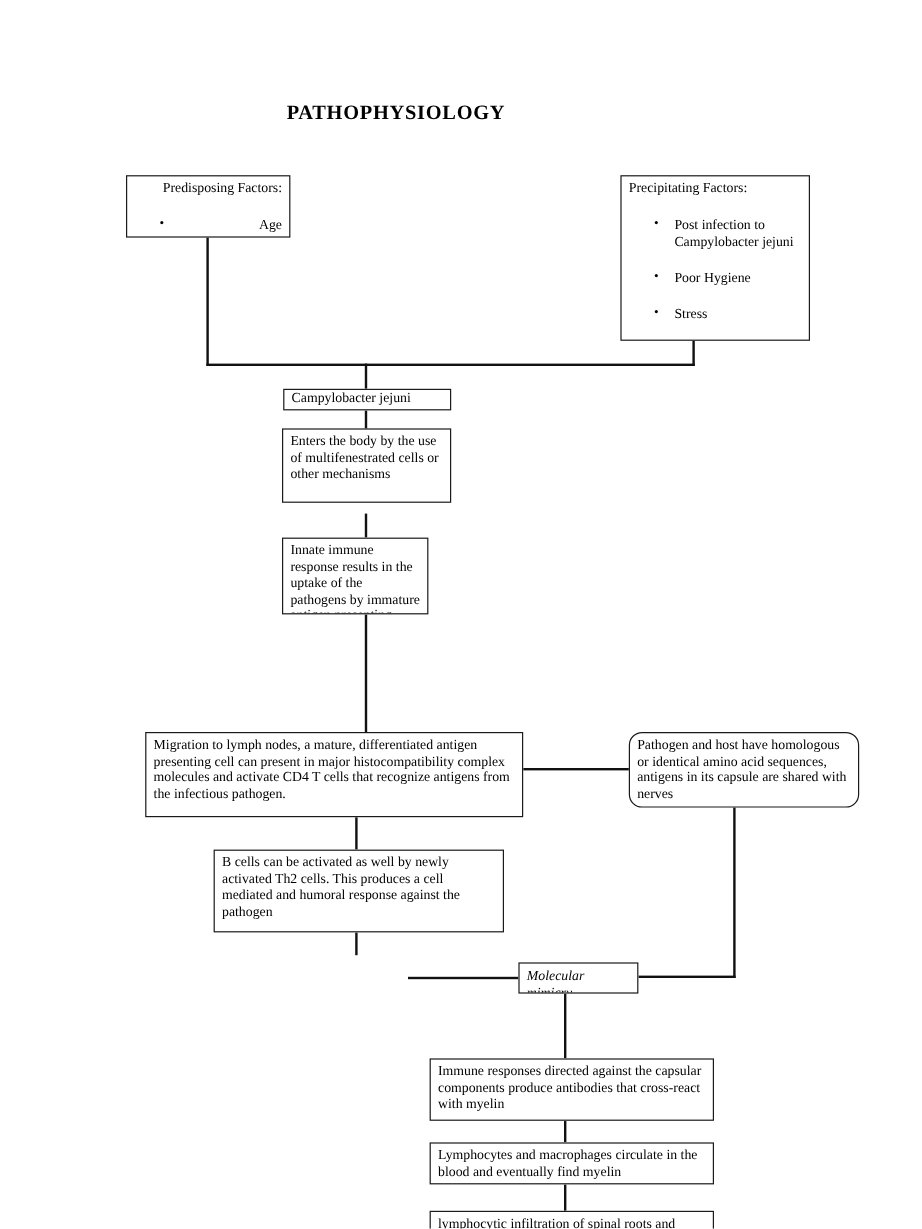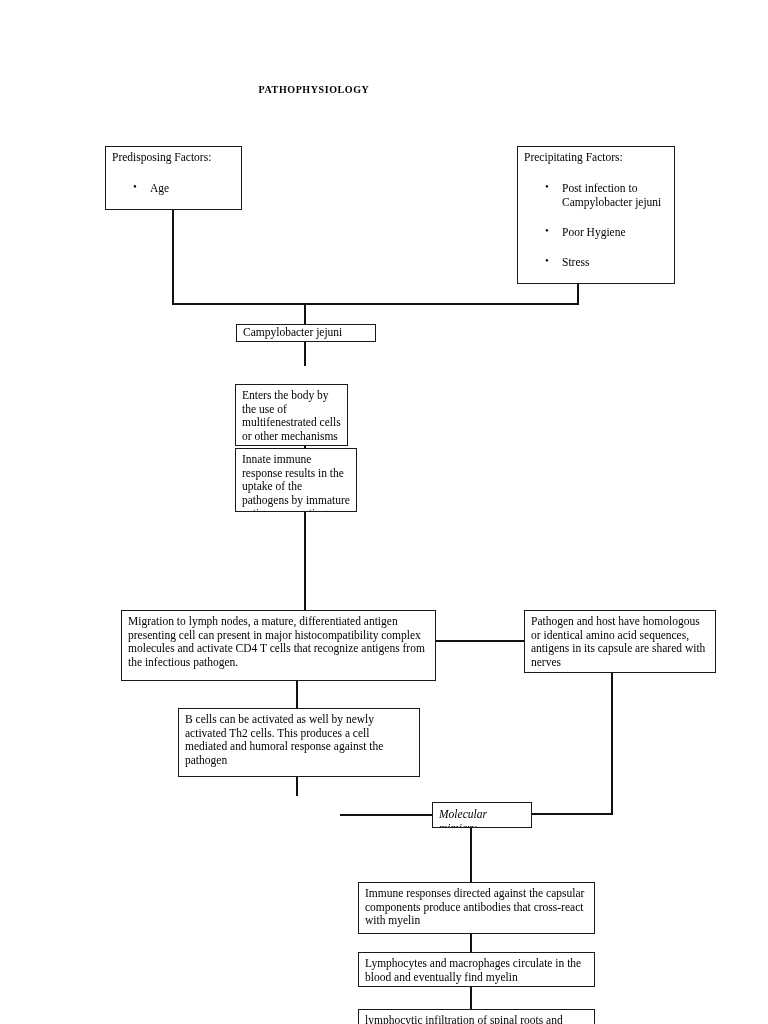--- a/index.html
+++ b/index.html
@@ -13,26 +13,26 @@
   }
   #page {
     position: relative;
     width: 768px;
     height: 1024px;
     overflow: hidden;
     background: #ffffff;
   }
   .title {
     position: absolute;
-    left: 0;
+    left: 16px;
     top: 84px;
     width: 628px;
     text-align: center;
     font-weight: bold;
-    font-size: 10px;
+    font-size: 17px;
     letter-spacing: 0.6px;
   }
   .box {
     position: absolute;
     box-sizing: border-box;
     border: 1.3px solid #1a1a1a;
     background: #ffffff;
     font-size: 11.5px;
     line-height: 1.18;
     padding: 4px 6px 3px 6px;
@@ -104,21 +104,21 @@
   <div class="conn vline" style="left:611px; top:673px; height:142px;"></div>
 
   <div class="conn hline" style="left:532px; top:813px; width:81px;"></div>
 
   <div class="conn vline" style="left:470px; top:828px; height:54px;"></div>
 
   <div class="conn vline" style="left:470px; top:934px; height:18px;"></div>
 
   <div class="conn vline" style="left:470px; top:987px; height:22px;"></div>
 
-  <div class="box" style="left:105px; top:146px; width:137px; height:64px;">
+  <div class="box" style="left:105px; top:146px; width:137px; height:52px;text-align:right;">
     <span class="hdr">Predisposing Factors:</span>
     <ul>
       <li>Age</li>
       <li>Sex</li>
     </ul>
   </div>
 
   <div class="box" style="left:517px; top:146px; width:158px; height:138px;">
     <span class="hdr">Precipitating Factors:</span>
     <ul>
@@ -127,33 +127,33 @@
       <li>Stress</li>
       <li>Diet</li>
       <li>Lifestyle</li>
     </ul>
   </div>
 
   <div class="box" style="left:236px; top:324px; width:140px; height:18px; padding:1px 6px 0 6px;">
     <p>Campylobacter jejuni</p>
   </div>
 
-  <div class="box" style="left:235px; top:384px; width:113px; height:62px;">
+  <div class="box" style="left:235px; top:357px; width:141px; height:62px;">
     <p>Enters the body by the use of multifenestrated cells or other mechanisms</p>
   </div>
 
   <div class="box" style="left:235px; top:448px; width:122px; height:64px;">
     <p>Innate immune response results in the uptake of the pathogens by immature antigen presenting cells</p>
   </div>
 
   <div class="box" style="left:121px; top:610px; width:315px; height:71px;">
     <p>Migration to lymph nodes, a mature, differentiated antigen presenting cell can present in major histocompatibility complex molecules and activate CD4 T cells that recognize antigens from the infectious pathogen.</p>
   </div>
 
-  <div class="box" style="left:524px; top:610px; width:192px; height:63px;">
+  <div class="box" style="left:524px; top:610px; width:192px; height:63px;border-radius:11px;">
     <p>Pathogen and host have homologous or identical amino acid sequences, antigens in its capsule are shared with nerves</p>
   </div>
 
   <div class="box" style="left:178px; top:708px; width:242px; height:69px;">
     <p>B cells can be activated as well by newly activated Th2 cells. This produces a cell mediated and humoral response against the pathogen</p>
   </div>
 
 
   <div class="box" style="left:432px; top:802px; width:100px; height:26px; padding:5px 6px 0 6px;font-style:italic;">
     <p>Molecular mimicry</p>

